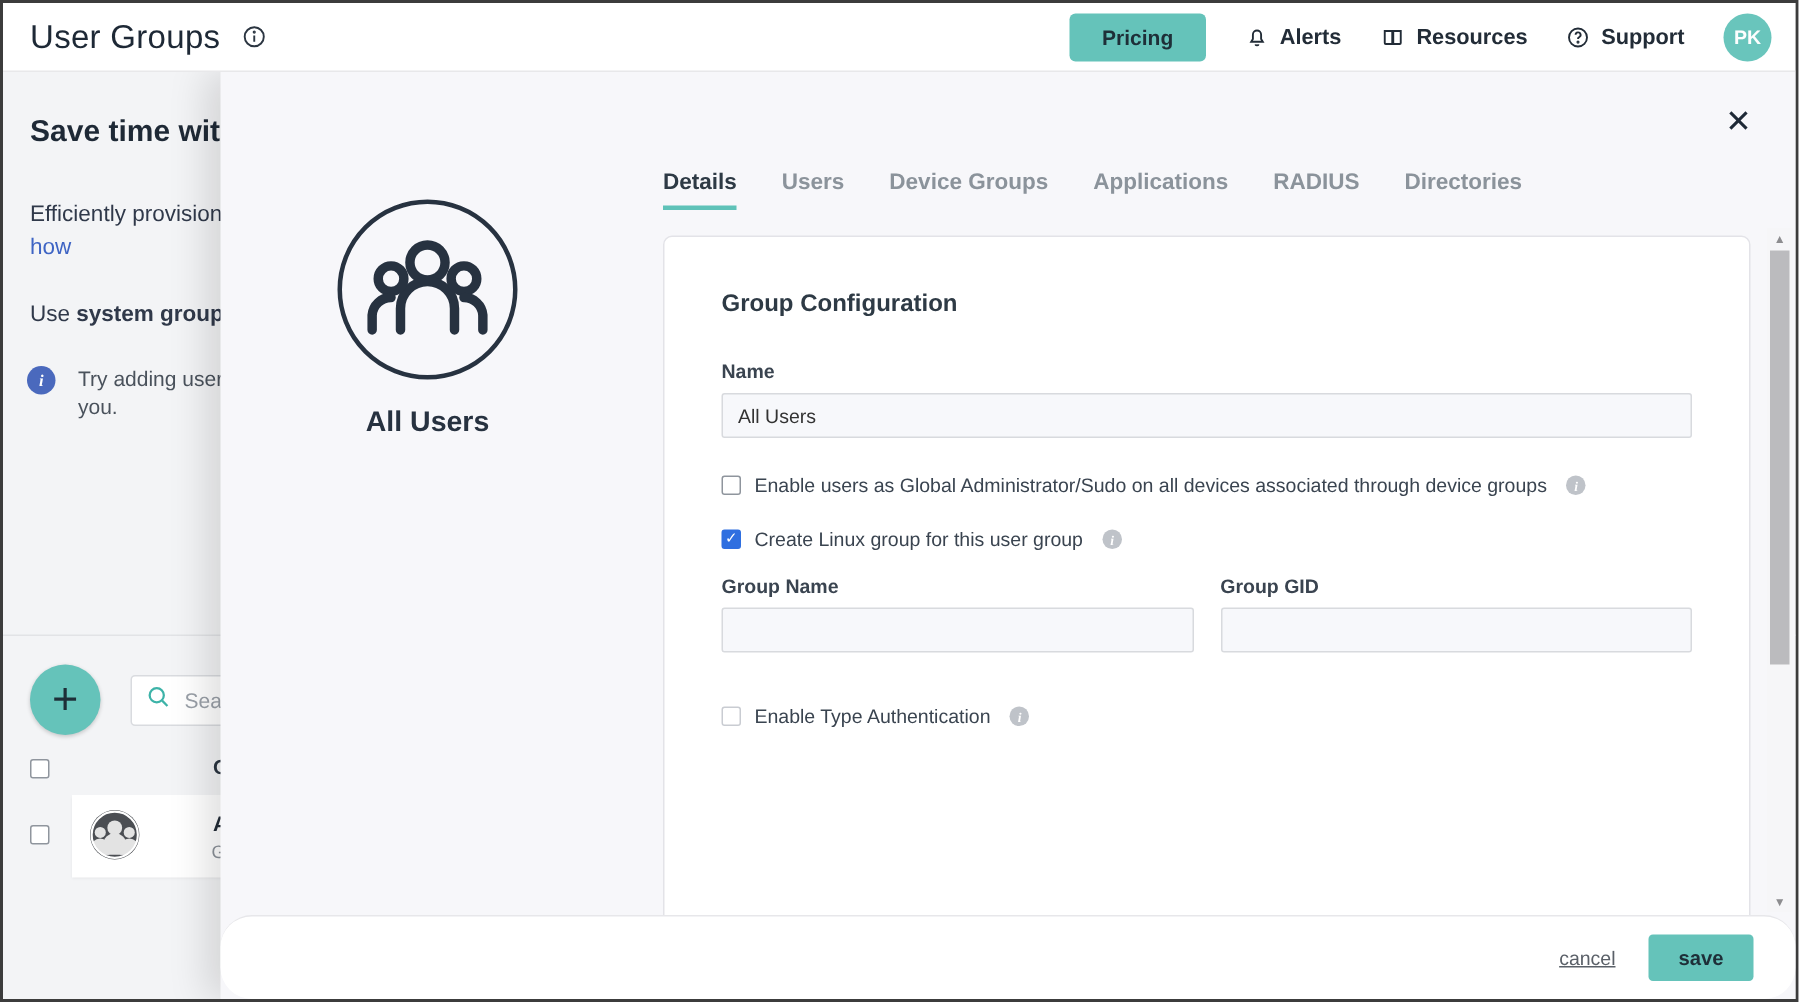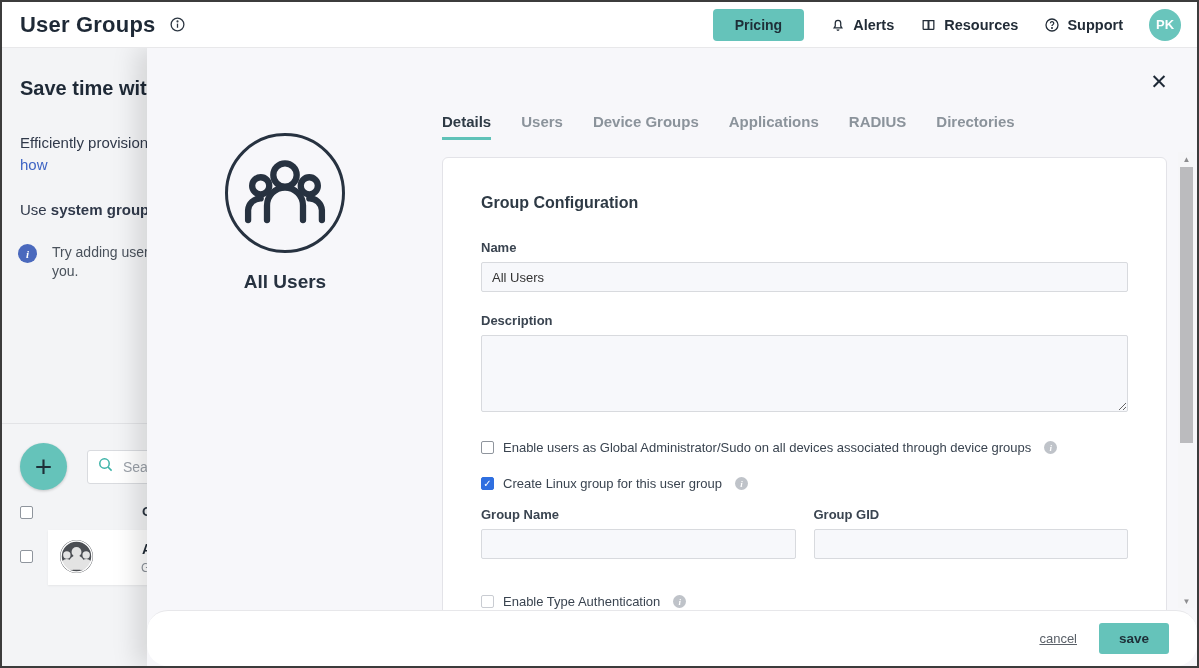--- a/index.html
+++ b/index.html
@@ -7,21 +7,21 @@
   body { font-family:"Liberation Sans", sans-serif; background:#888; }
   .screen {
     position:relative; width:1199px; height:668px; background:#f3f4f6;
     border:2px solid #3c3c3c; overflow:hidden; color:#232e3a;
   }
   
   .app-header {
     position:absolute; top:0; left:0; right:0; height:46px; background:#fff;
     border-bottom:1px solid #e8e8ea; display:flex; align-items:center; z-index:30;
   }
-  .app-title { font-size:22px; font-weight:bold; color:#1e2936; margin-left:18px; letter-spacing:.2px; }
+  .app-title { font-size:22px; font-weight:normal; color:#1e2936; margin-left:18px; letter-spacing:.2px; }
   .title-info { margin-left:14px; color:#2c3642; display:flex; align-items:center; }
   .hdr-right { margin-left:auto; display:flex; align-items:center; gap:26px; margin-right:16px; }
   .pricing-btn {
     background:#65c3ba; border:none; border-radius:4px; padding:8px 22px;
     font-size:14px; font-weight:bold; color:#1e2f38; cursor:pointer; font-family:inherit;
   }
   .hdr-item { display:flex; align-items:center; gap:7px; font-size:14.5px; font-weight:bold; color:#222c37; cursor:pointer; }
   .hdr-item svg { display:block; }
   .avatar {
     width:32px; height:32px; border-radius:50%; background:#69c5bc; color:#fdfefe;
@@ -262,24 +262,20 @@
       <div class="tab">RADIUS</div>
       <div class="tab">Directories</div>
     </div>
 
     <div class="card">
       <h2>Group Configuration</h2>
 
       <div class="field-label">Name</div>
       <input class="text-input" type="text" value="All Users" style="">
 
-      <div class="desc-block">
-        <div class="field-label">Description</div>
-        <textarea class="textarea" style=""></textarea>
-      </div>
 
       <div class="check-row cr1">
         <span class="checkbox"></span>
         <span class="check-label">Enable users as Global Administrator/Sudo on all devices associated through device groups</span>
         <span class="info-dot">
             <span>i</span>
           </span>
       </div>
 
       <div class="check-row cr2">

